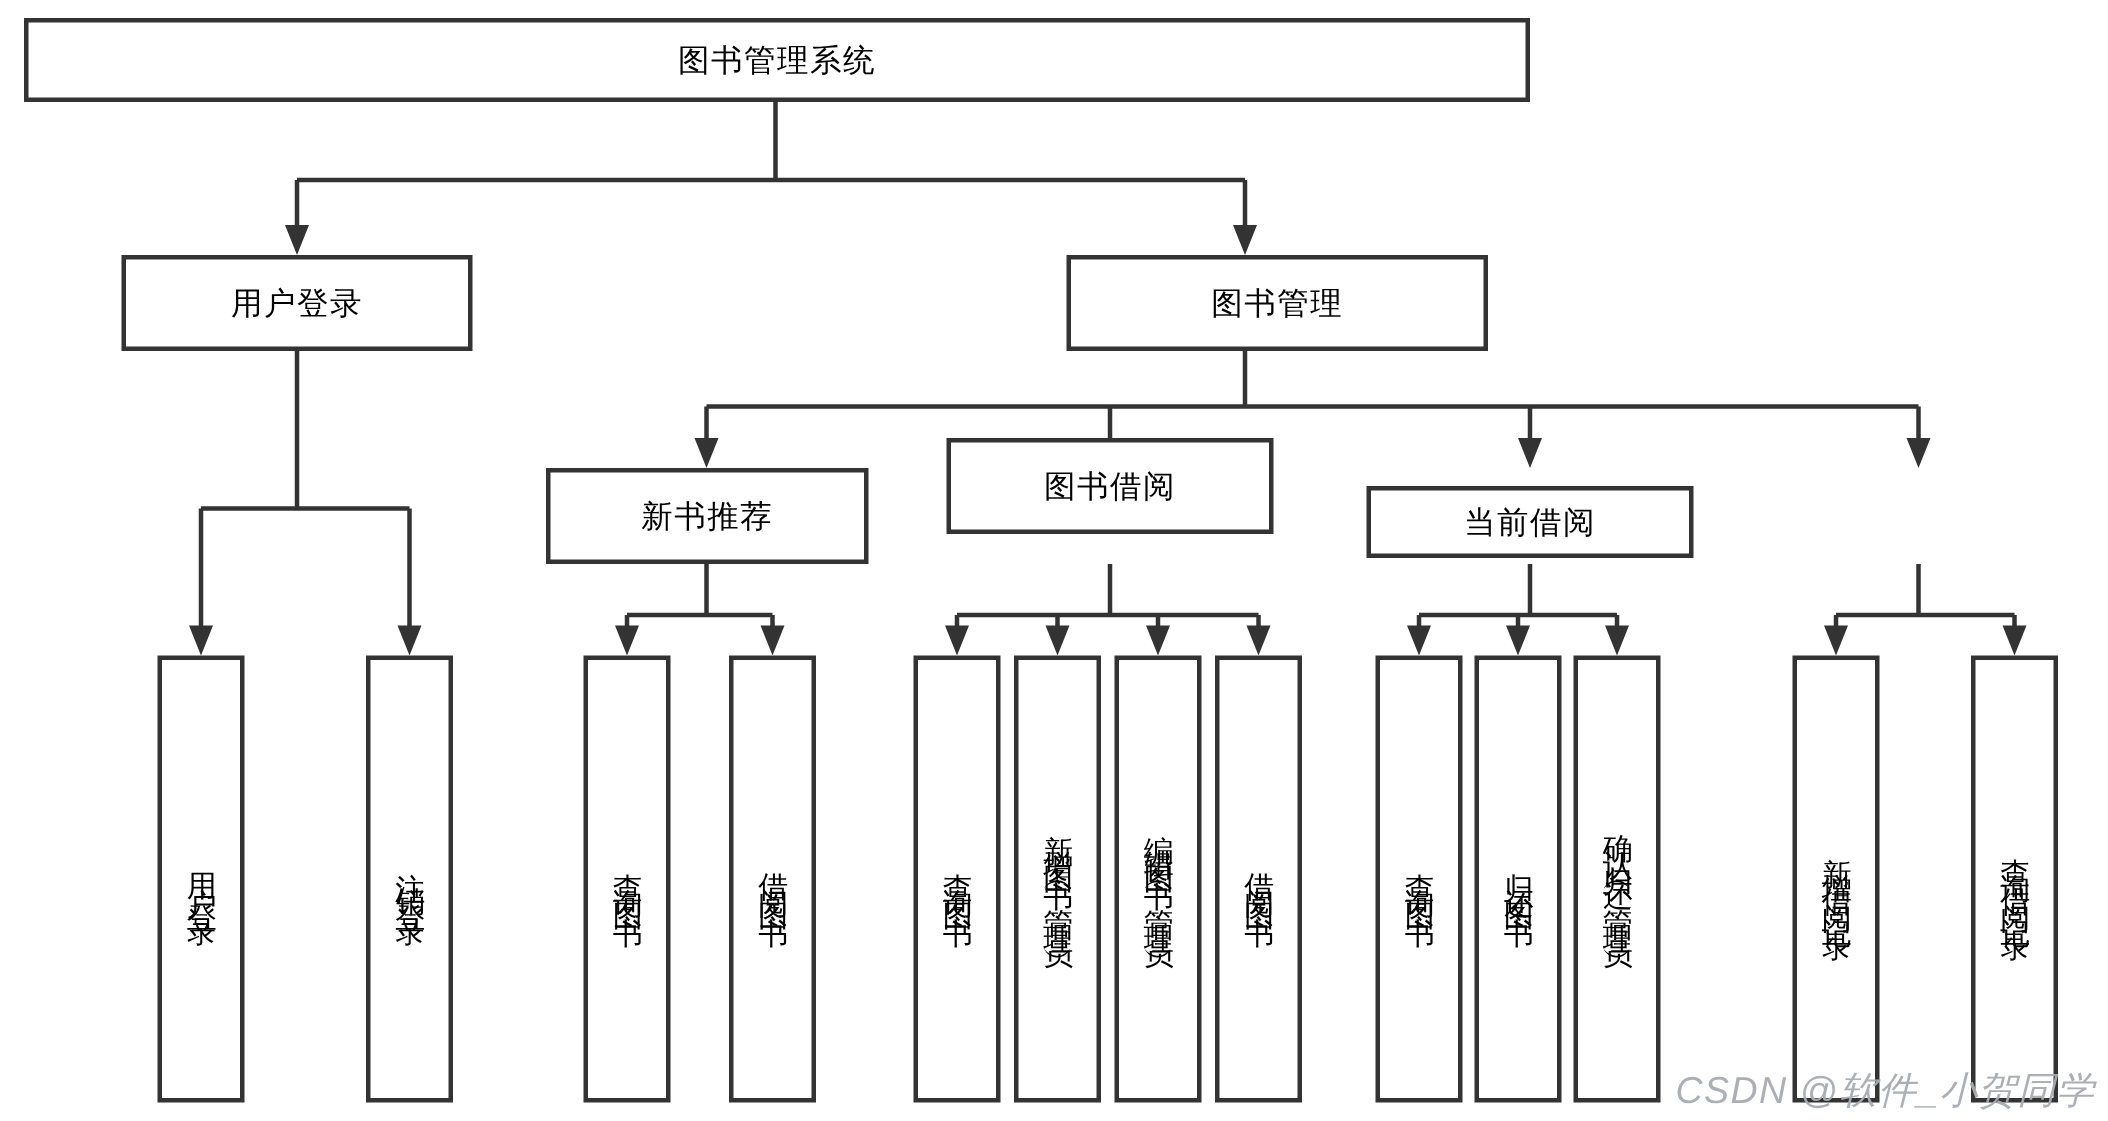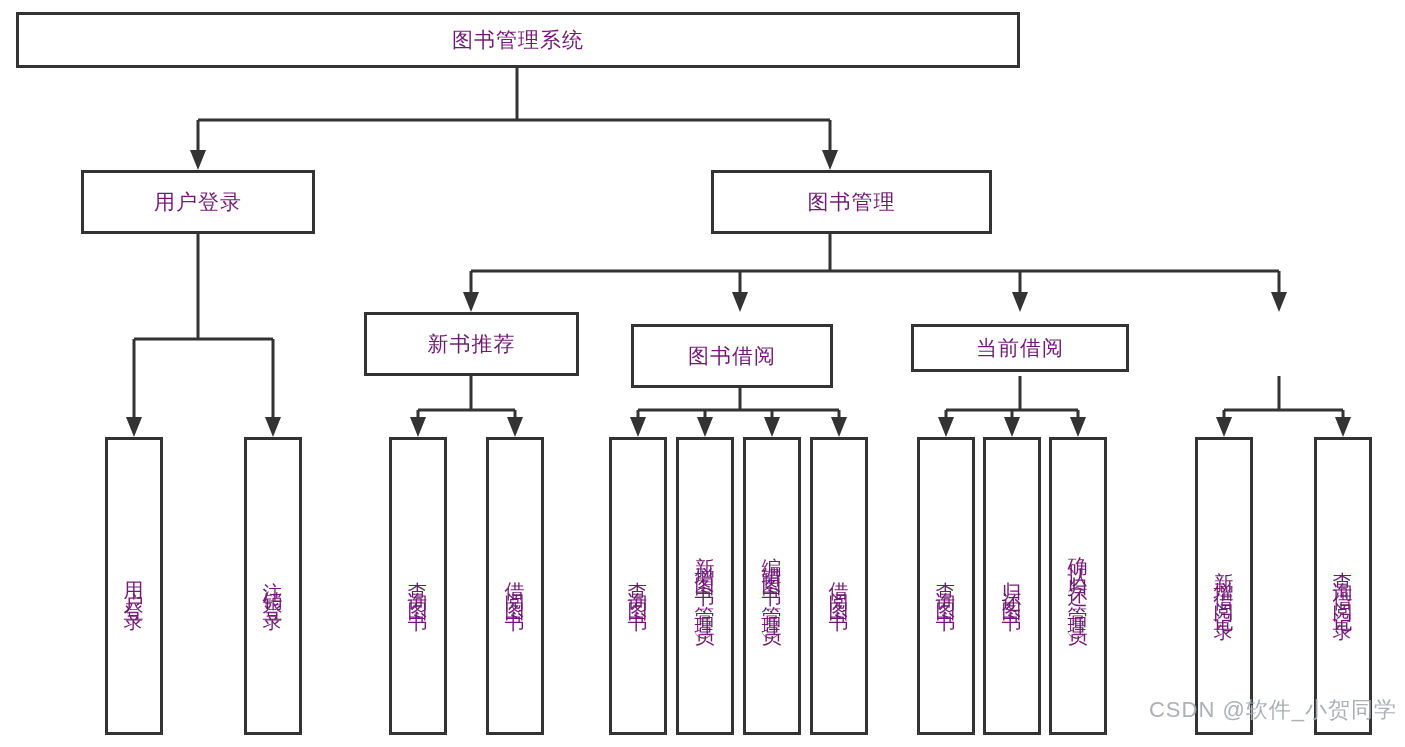--- a/index.html
+++ b/index.html
@@ -12,43 +12,44 @@
   }
   .wires{position:absolute;left:0;top:0;width:1405px;height:747px;}
   .node{
     position:absolute;
     box-sizing:border-box;
     background:#ffffff;
     border:3px solid #333333;
     display:flex;
     align-items:center;
     justify-content:center;
-    color:#701a75;
+    color:#000000;
   }
   .node.h span{
     font-size:21px;
     letter-spacing:1px;
     white-space:nowrap;
   }
   .node.v span{
     writing-mode:vertical-rl;
     text-orientation:mixed;
     font-size:20px;
     letter-spacing:10px;
     line-height:1;
     white-space:nowrap;
   }
   .watermark{
     position:absolute;
     right:8px;
-    bottom:22px;
-    font-size:22px;
+    bottom:4px;
+    font-size:25px;
     color:rgba(168,172,178,0.95);
     letter-spacing:1px;
     white-space:nowrap;
+    font-style:italic;
   }
 </style>
 </head>
 <body>
 
 <div class="canvas">
 
   <svg class="wires" viewBox="0 0 1405 747" xmlns="http://www.w3.org/2000/svg">
     <g stroke="#333333" stroke-width="3" fill="none">
       <path d="M517 68 V120"></path>
@@ -115,21 +116,21 @@
   <div class="node h" style="left:81px;top:170px;width:234px;height:64px">
     <span>用户登录</span>
   </div>
   <div class="node h" style="left:711px;top:170px;width:281px;height:64px">
     <span>图书管理</span>
   </div>
 
   <div class="node h" style="left:364px;top:312px;width:215px;height:64px">
     <span>新书推荐</span>
   </div>
-  <div class="node h" style="left:631px;top:324px;width:202px;height:64px">
+  <div class="node h" style="left:631px;top:292px;width:218px;height:64px">
     <span>图书借阅</span>
   </div>
   <div class="node h" style="left:911px;top:324px;width:218px;height:48px">
     <span>当前借阅</span>
   </div>
 
   <div class="node v" style="left:105px;top:437px;width:58px;height:298px">
     <span>用户登录</span>
   </div>
   <div class="node v" style="left:244px;top:437px;width:58px;height:298px">

